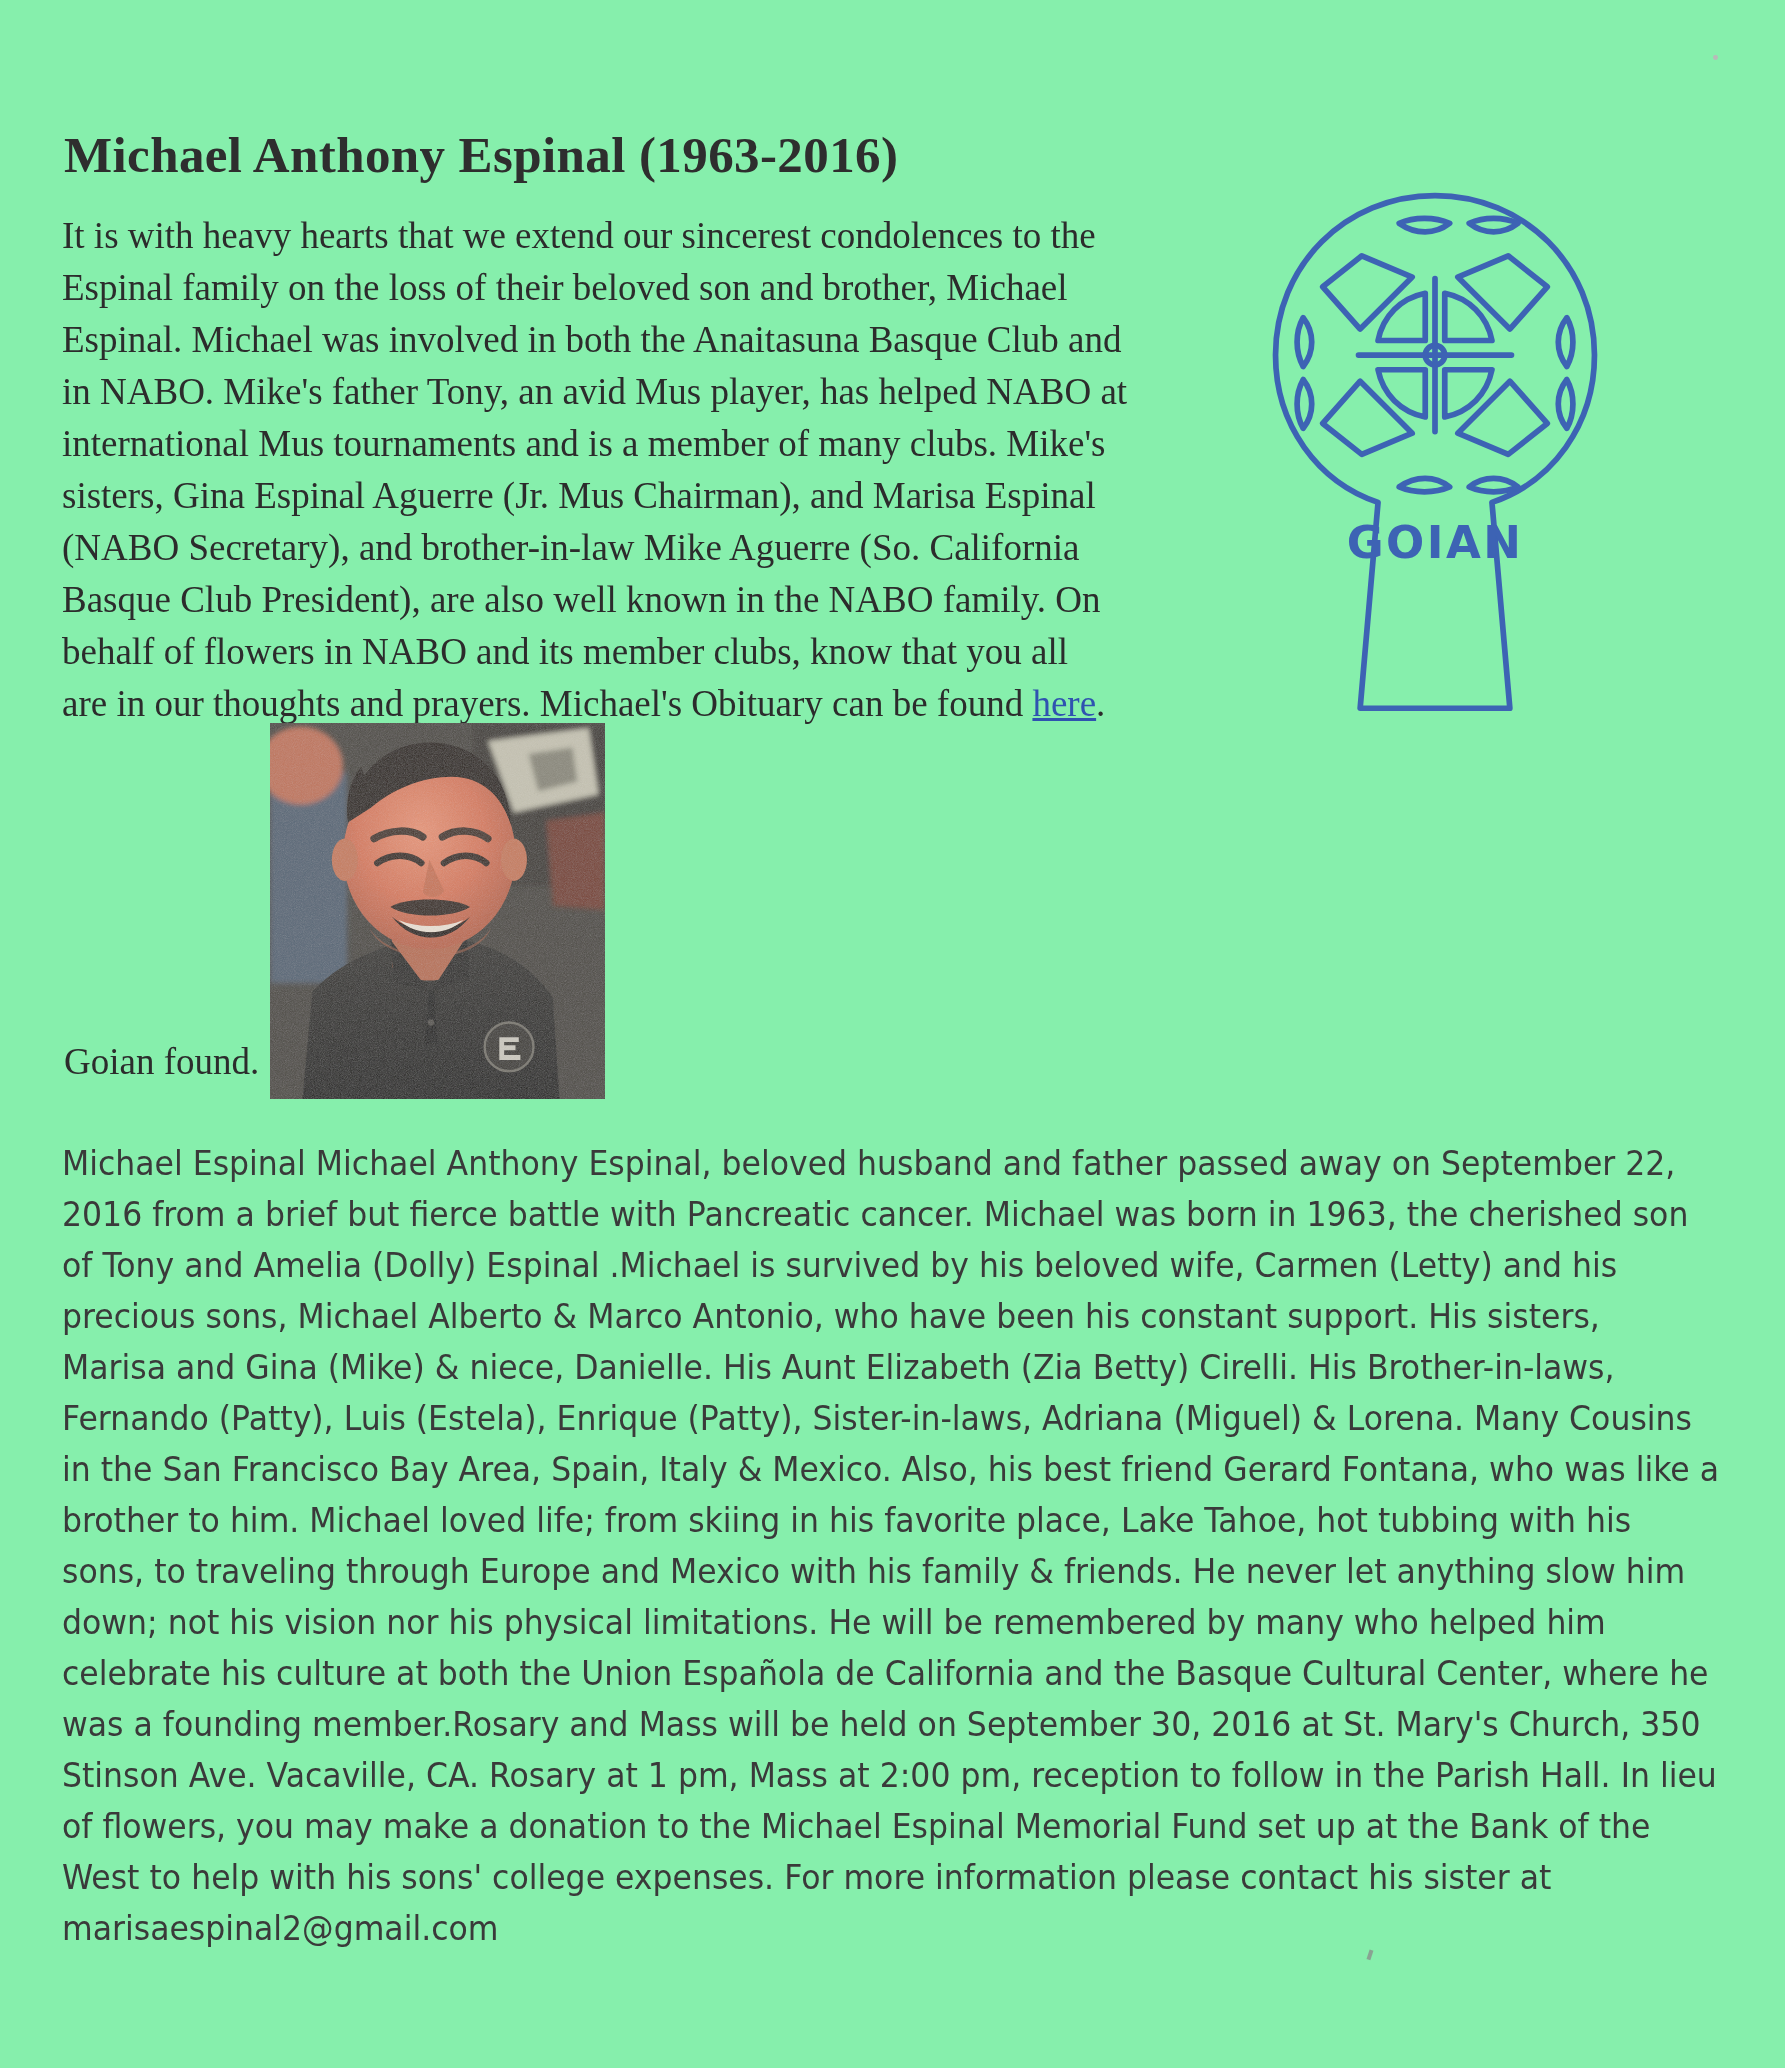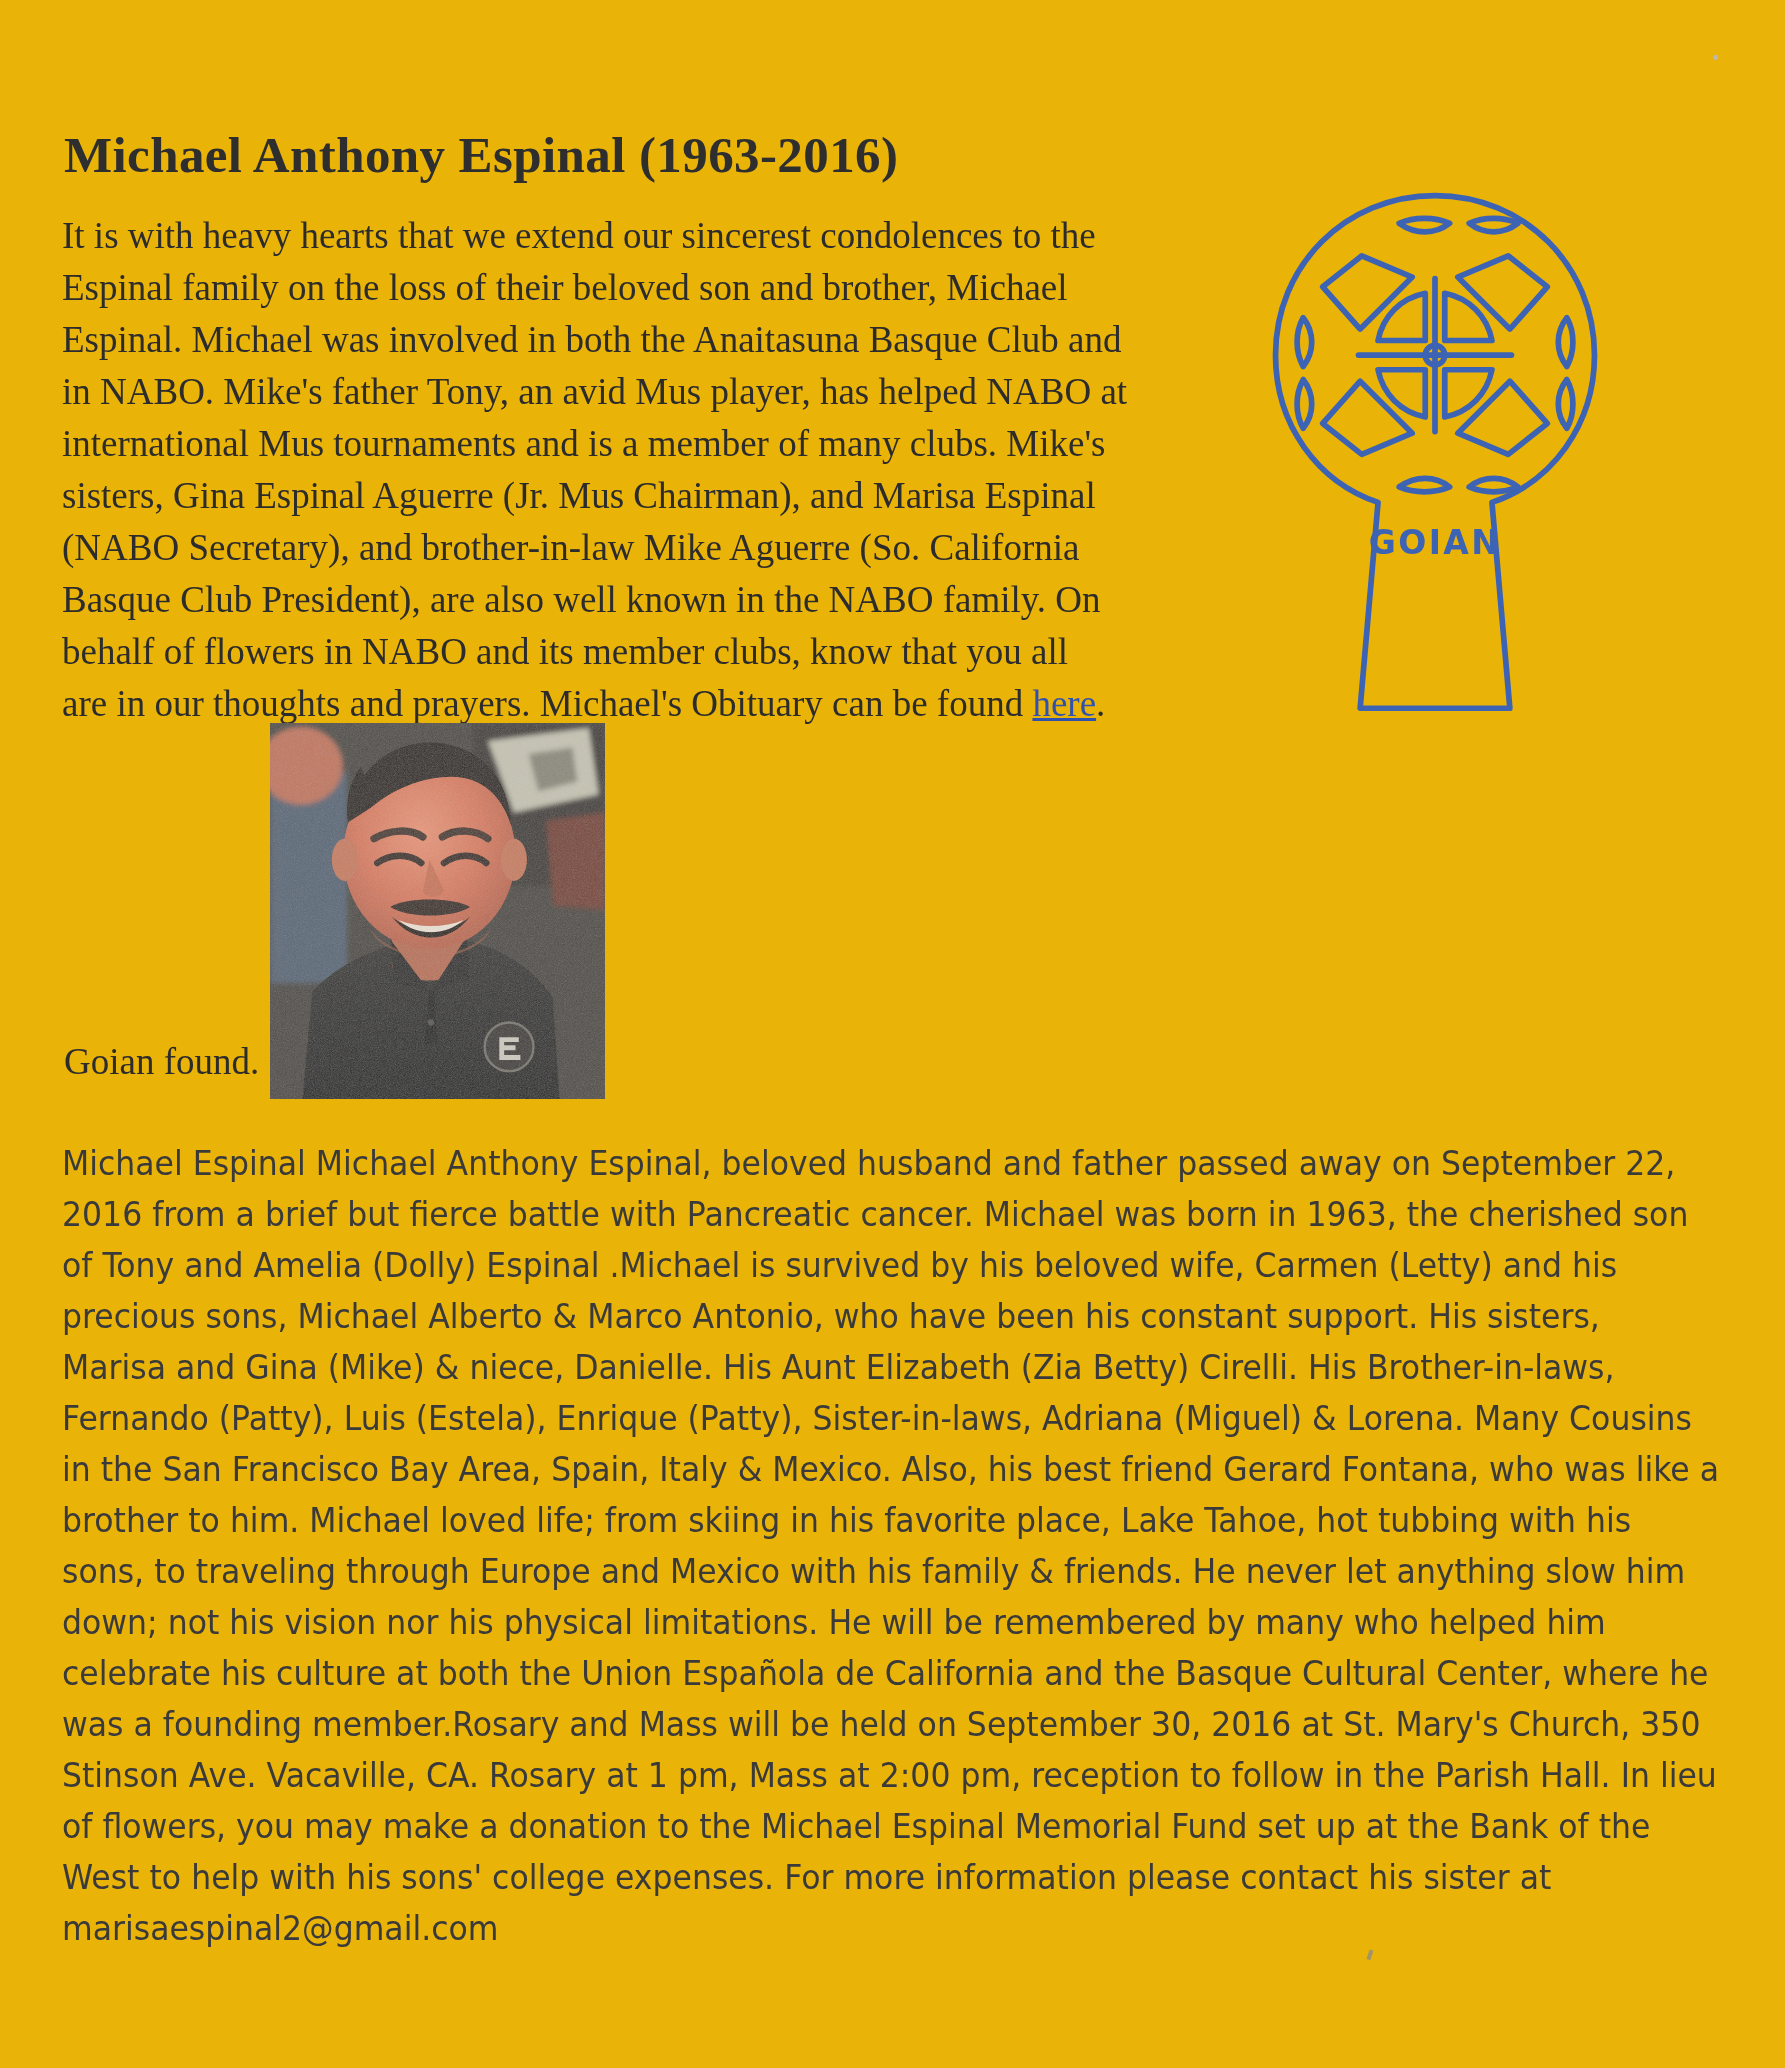--- a/index.html
+++ b/index.html
@@ -14,21 +14,21 @@
     position: relative;
     overflow: hidden;
     font-family: "Liberation Serif", "DejaVu Serif", serif;
     color: #2b2b2b;
     -webkit-font-smoothing: antialiased;
   }
 
   .page {
     position: absolute;
     inset: 0;
-    background: #eab308;
+    background: #86efac;
   }
 
   
   .doc-title {
     position: absolute;
     left: 64px;
     top: 92px;
     font-family: "Liberation Serif", "DejaVu Serif", serif;
     font-weight: bold;
     font-size: 51px;
@@ -68,21 +68,21 @@
   .stele svg { display: block; width: 100%; height: 100%; }
 
   .stele-motto {
     position: absolute;
     left: 0;
     top: 340px;
     width: 342px;
     text-align: center;
     font-family: "DejaVu Sans", sans-serif;
     font-weight: bold;
-    font-size: 33px;
+    font-size: 45px;
     line-height: 44px;
     letter-spacing: 2.4px;
     color: #3d63b4;
     pointer-events: none;
   }
 
   
   .photo {
     position: absolute;
     left: 270px;

